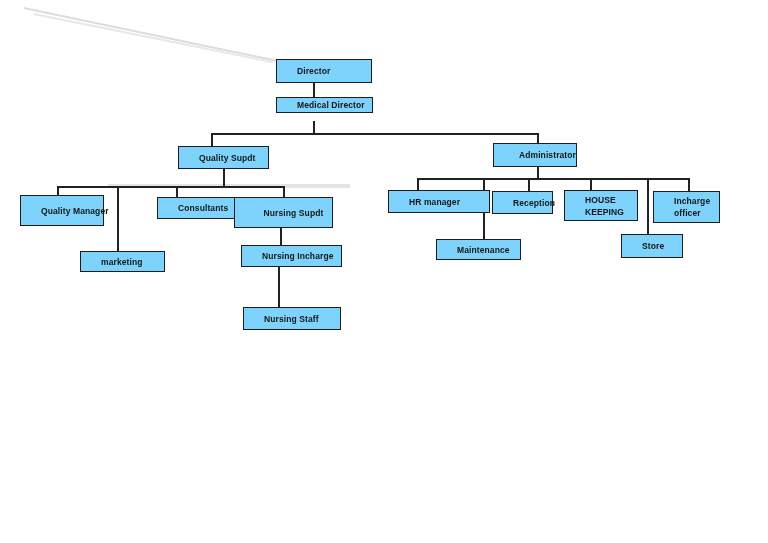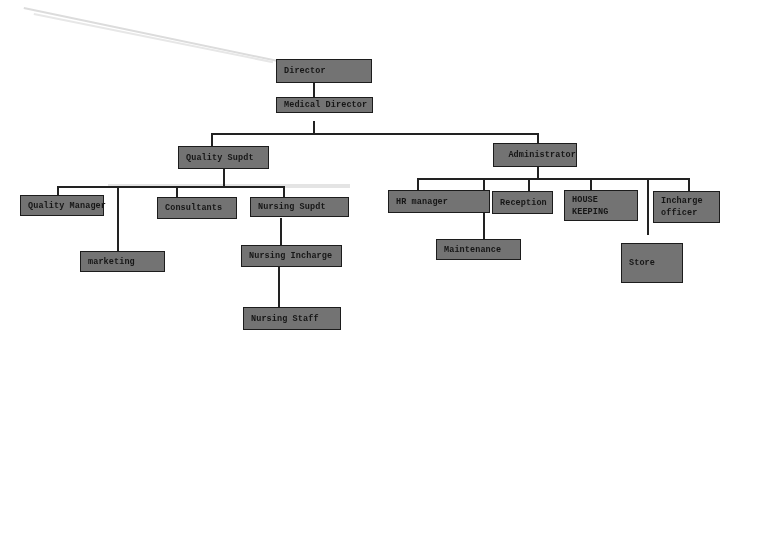--- a/index.html
+++ b/index.html
@@ -7,27 +7,26 @@
     position:relative;
     width:768px; height:543px;
     background:#ffffff;
     overflow:hidden;
     font-family:"Liberation Sans", sans-serif;
   }
   .node {
     position:absolute;
     box-sizing:border-box;
     border:1.6px solid #1c1c1c;
-    background:#737373;
+    background:#7dd3fc;
     display:flex;
     flex-direction:column;
     justify-content:center;
-    padding-left:7px;
+    padding-left:20px;
     z-index:2;
-    font-family:Liberation Mono, monospace;
   }
   .lbl {
     font-weight:700;
     font-size:8.5px;
     line-height:12px;
     color:#161616;
     letter-spacing:0.1px;
     white-space:nowrap;
   }
   .edge {
@@ -78,27 +77,27 @@
       </div>
       <div class="node" style="left: 276px; top: 97px; width: 97px; height: 16px; justify-content: center;">
         <span class="lbl">Medical Director</span>
       </div>
       <div class="node" style="left: 178px; top: 146px; width: 91px; height: 23px;">
         <span class="lbl">Quality Supdt</span>
       </div>
       <div class="node" style="left: 493px; top: 143px; width: 84px; height: 24px; align-items: flex-end;">
         <span class="lbl">Administrator</span>
       </div>
-      <div class="node" style="left: 20px; top: 195px; width: 84px; height: 21px;">
+      <div class="node" style="left: 20px; top: 195px; width: 84px; height: 31px;">
         <span class="lbl">Quality Manager</span>
       </div>
       <div class="node" style="left: 139px; top: 197px; width: 80px; height: 22px; margin-left: 18px;">
         <span class="lbl">Consultants</span>
       </div>
-      <div class="node" style="left: 250px; top: 197px; width: 99px; height: 20px;">
+      <div class="node" style="left: 234px; top: 197px; width: 99px; height: 31px; text-align: center;">
         <span class="lbl">Nursing Supdt</span>
       </div>
       <div class="node" style="left: 80px; top: 251px; width: 85px; height: 21px;">
         <span class="lbl">marketing</span>
       </div>
       <div class="node" style="left: 241px; top: 245px; width: 101px; height: 22px;">
         <span class="lbl">Nursing Incharge</span>
       </div>
       <div class="node" style="left: 243px; top: 307px; width: 98px; height: 23px;">
         <span class="lbl">Nursing Staff</span>
@@ -113,17 +112,17 @@
         <span class="lbl">HOUSE</span>
         <span class="lbl">KEEPING</span>
       </div>
       <div class="node" style="left: 653px; top: 191px; width: 67px; height: 32px;">
         <span class="lbl">Incharge</span>
         <span class="lbl">officer</span>
       </div>
       <div class="node" style="left: 436px; top: 239px; width: 85px; height: 21px;">
         <span class="lbl">Maintenance</span>
       </div>
-      <div class="node" style="left: 621px; top: 234px; width: 62px; height: 40px; margin-top: 9px;">
+      <div class="node" style="left: 621px; top: 234px; width: 62px; height: 24px;">
         <span class="lbl">Store</span>
       </div>
     </div>
 </div>
 
 </body></html>

